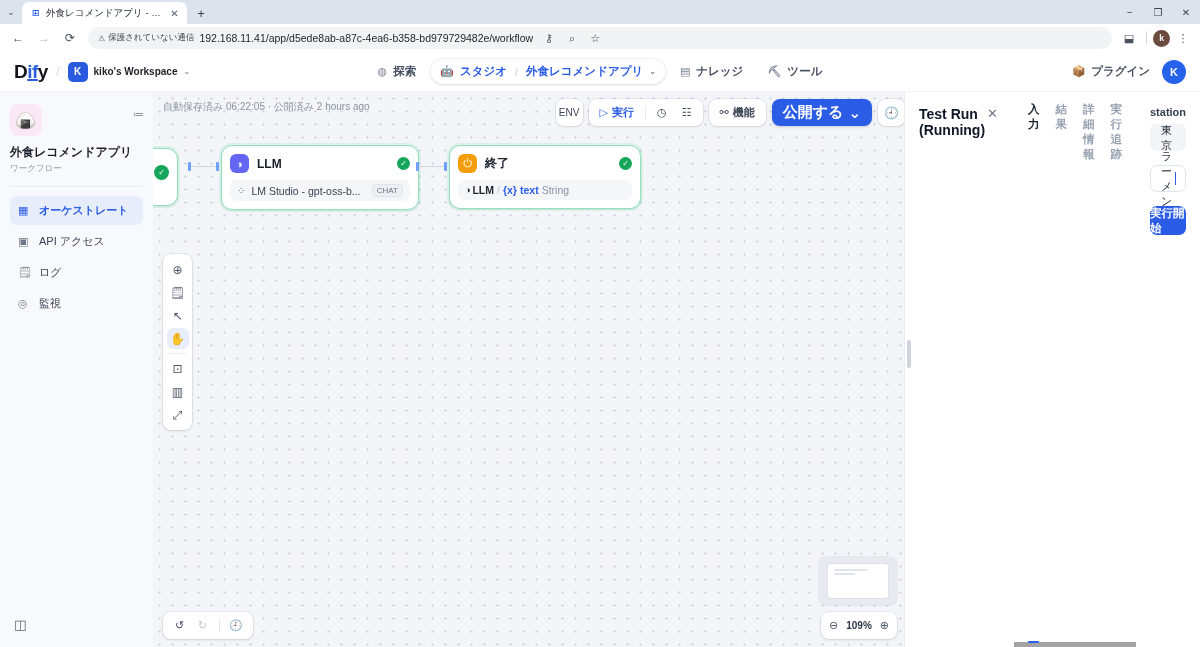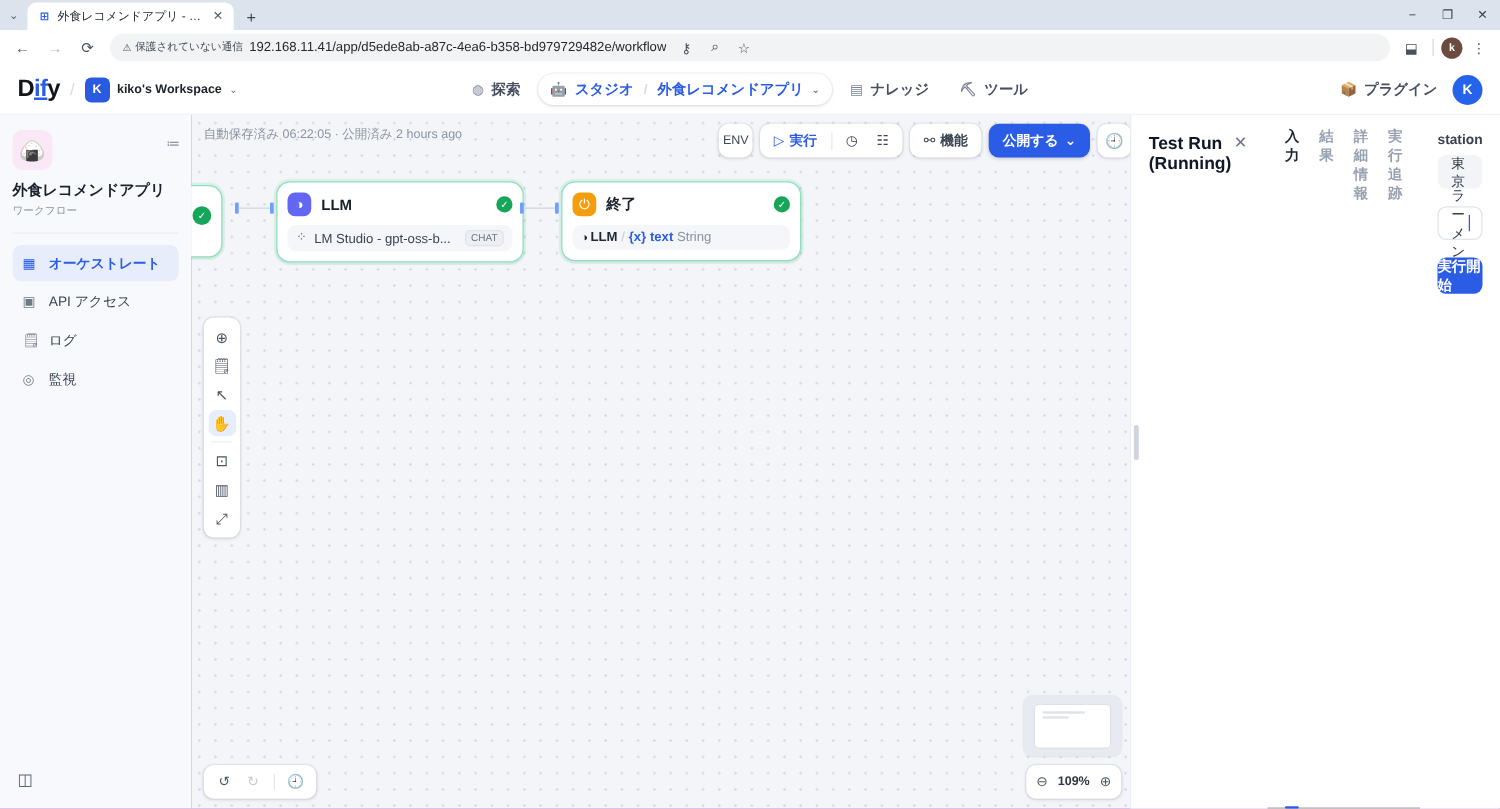--- a/index.html
+++ b/index.html
@@ -195,37 +195,37 @@
   
   .wf-toolbar { position:absolute; right: 0px; top: 7px; display:flex; align-items:center; gap: 6px; }
   .wf-group { background:#fff; border-radius: 8px; box-shadow: 0 1px 3px rgba(16,24,40,.10), 0 0 0 1px rgba(16,24,40,.05);
     height: 27px; display:flex; align-items:center; padding: 0 5px; gap: 3px;}
   .wf-btn { display:flex; align-items:center; gap:4px; padding: 3px 6px; border-radius: 6px;
     font-size: 11px; color:#2b5ce6; font-weight:600; }
   .wf-btn.gray { color:#3d4655; }
   .wf-ic { font-size: 11px; display:inline-flex; }
   .wf-sep { width:1px;height:14px;background:#e6e9ef;margin:0 2px;}
   .wf-publish { background:#2b5ce6; color:#fff; border-radius: 8px; height:27px; display:flex;
-    align-items:center; padding: 0 11px; font-size: 11px; font-weight:700; gap: 5px;
+    align-items:center; padding: 0 11px; font-size: 15px; font-weight:700; gap: 5px;
     box-shadow: 0 1px 3px rgba(16,24,40,.18);}
   .env-btn { width: 27px; height:27px; background:#fff; border-radius:8px;
     box-shadow: 0 1px 3px rgba(16,24,40,.10), 0 0 0 1px rgba(16,24,40,.05);
     display:flex;align-items:center;justify-content:center; color:#3d4655; font-size:10px;}
 
   
   .rpanel {
     width: 295px; flex: 0 0 295px; background: #fff; position: relative;
     box-shadow: -1px 0 0 #eaedf2; display:flex; flex-direction: row;
   }
   .rp-handle { position:absolute; left: 2px; top: 248px; width: 4px; height: 28px;
     background:#cfd5df; border-radius: 2px; }
   .rp-head { padding: 14px 14px 0; display:flex; align-items:flex-start; }
   .rp-title { font-size: 14px; font-weight: 700; color: #101828; flex:1 1 auto; }
   .rp-close { color:#707a8a; font-size: 13px; line-height:1; padding: 1px 2px; }
-  .rp-tabs { display:flex; gap: 16px; padding: 10px 14px 0; border-bottom: 1px solid #a3a3a3; }
+  .rp-tabs { display:flex; gap: 16px; padding: 10px 14px 0; border-bottom: 5px solid #a3a3a3; }
   .rp-tab { font-size: 11.5px; color:#98a1b0; font-weight:600; padding-bottom: 8px; position: relative; }
   .rp-tab.active { color:#1b2532; font-weight:700; }
   .rp-tab.active::after { content:""; position:absolute; left:0; right:0; bottom:-1px; height:2px;
     background:#2b5ce6; border-radius:2px; }
   .rp-form { padding: 14px; }
   .fld-label { font-size: 11px; color:#36404e; font-weight:700; margin-bottom: 6px; }
   .fld-input { height: 27px; border-radius: 7px; border: 1px solid transparent; background:#f2f4f7;
     display:flex; align-items:center; padding: 0 10px; font-size: 11px; color:#2b3544; margin-bottom: 14px; }
   .fld-input.focused { background:#fff; border-color:#dfe3ea;justify-content:center; }
   .caret { display:inline-block; width:1px; height: 13px; background:#2b5ce6; margin-left:1px;

